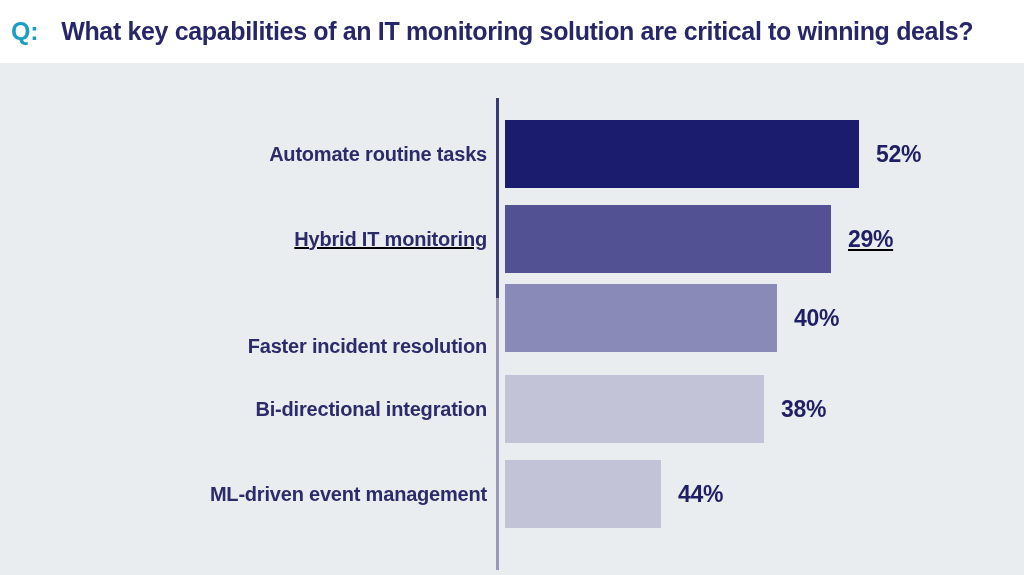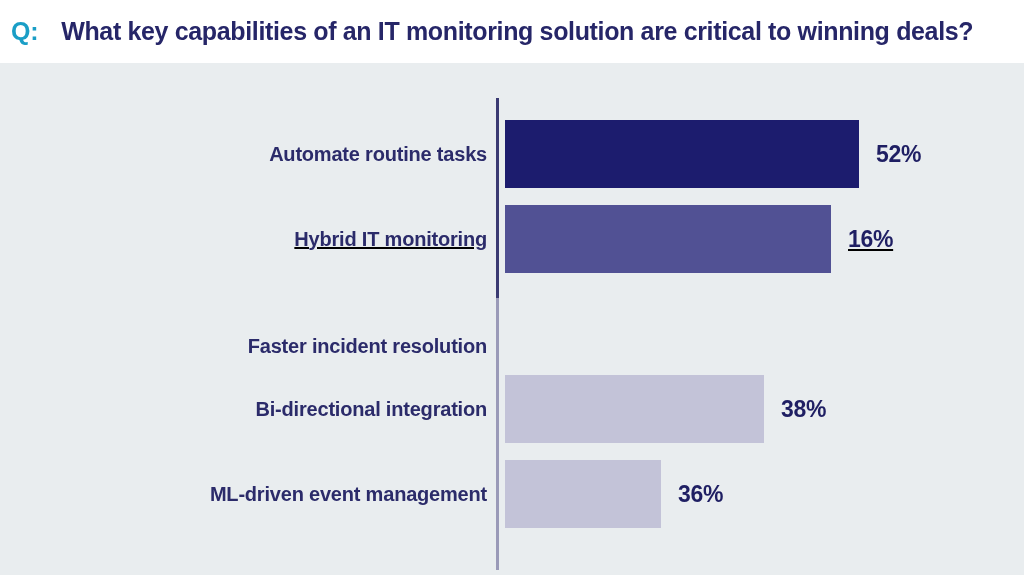--- a/index.html
+++ b/index.html
@@ -148,36 +148,40 @@
           <div class="cat-label">Automate routine tasks</div>
           <div class="bar-wrap">
             <div class="bar" style="width: 354px; background: rgb(28, 28, 110);"></div>
             <div class="value-label">52%</div>
           </div>
         </div>
         <div class="row" style="top: 142px; text-decoration: underline;">
           <div class="cat-label">Hybrid IT monitoring</div>
           <div class="bar-wrap">
             <div class="bar" style="width: 326px; background: rgb(81, 81, 148);"></div>
-            <div class="value-label">16%</div>
+            <div class="value-label">29%</div>
           </div>
         </div>
         <div class="row" style="top: 227px; align-items: flex-end;">
           <div class="cat-label">Faster incident resolution</div>
+          <div class="bar-wrap">
+            <div class="bar" style="width: 272px; background: rgb(138, 138, 184);"></div>
+            <div class="value-label">40%</div>
+          </div>
         </div>
         <div class="row" style="top: 312px;">
           <div class="cat-label">Bi-directional integration</div>
           <div class="bar-wrap">
             <div class="bar" style="width: 259px; background: rgb(195, 195, 216);"></div>
             <div class="value-label">38%</div>
           </div>
         </div>
         <div class="row" style="top: 397px;">
           <div class="cat-label">ML-driven event management</div>
           <div class="bar-wrap">
             <div class="bar" style="width: 156px; background: rgb(195, 195, 216);"></div>
-            <div class="value-label">36%</div>
+            <div class="value-label">44%</div>
           </div>
         </div>
       </div>
   </div>
 
 </div>
 
 </body></html>

